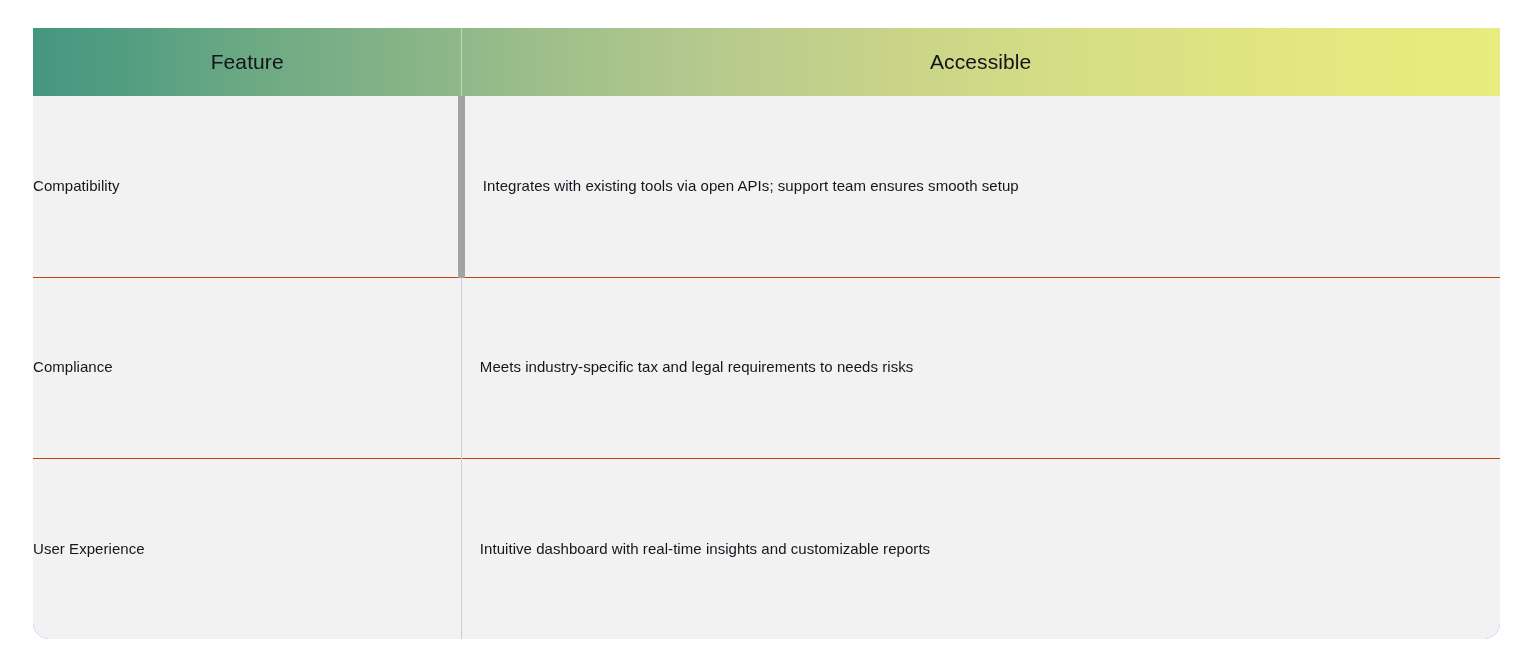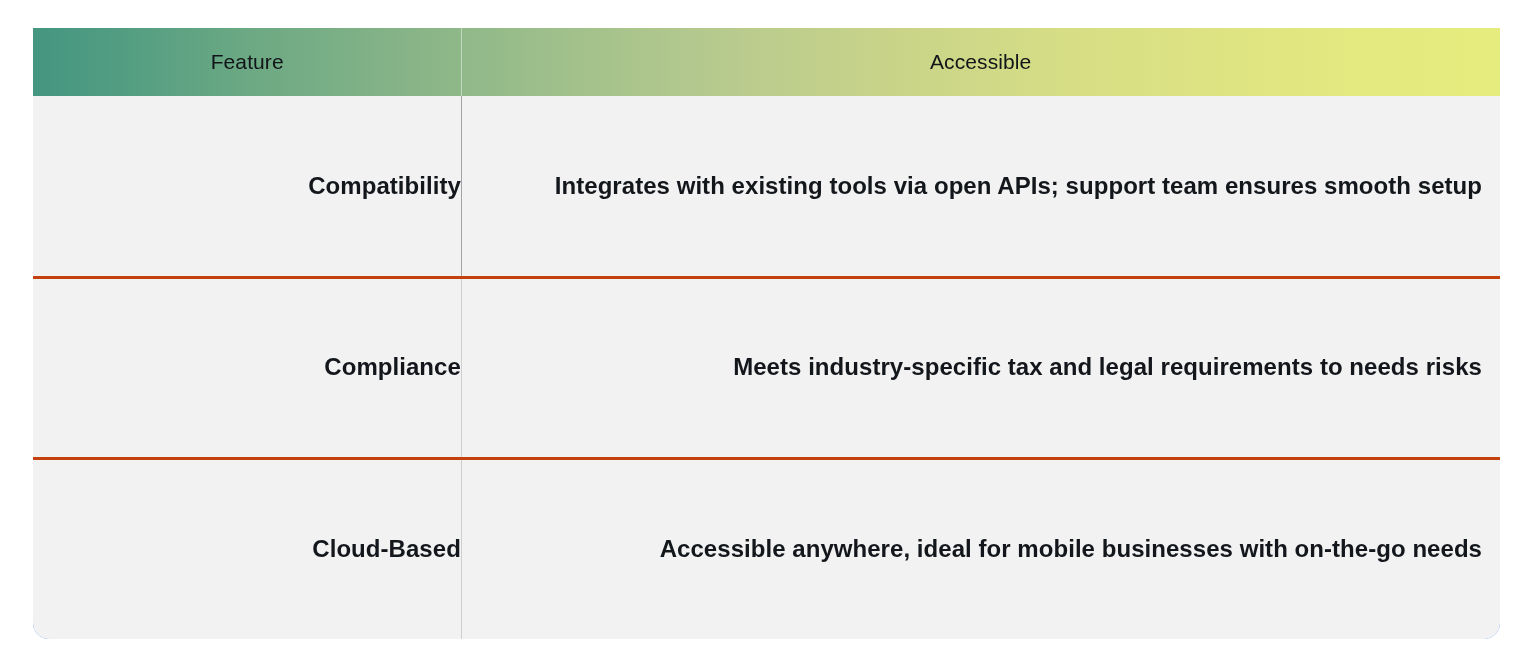--- a/index.html
+++ b/index.html
@@ -90,41 +90,41 @@
     background: rgba(255,255,255,0.45);
     z-index: 3;
   }
 
   
   tbody tr {
     height: 104px;
     background: #f2f2f2;
   }
   tbody tr + tr td {
-    border-top: 3px solid #c2410c;
+    border-top: 1px solid #c2410c;
   }
   tbody td {
     vertical-align: middle;
-    text-align: right;
-    font-size: 24px;
-    font-weight: 700;
+    text-align: left;
+    font-size: 15px;
+    font-weight: 400;
     color: #13171c;
     line-height: 1.35;
     letter-spacing: 0.05px;
   }
   tbody td.feature-cell {
     width: 29.2%;
   }
   tbody td.desc-cell {
     width: 70.8%;
     border-left: 1px solid #cfcfcf;
     padding: 0 18px;
   }
   tbody tr:first-child td.desc-cell {
-    border-left: 1px solid #a3a3a3;
+    border-left: 7px solid #a3a3a3;
   }
 </style>
 </head>
 <body>
 
 <div class="page">
   <div class="table-wrap">
     <div class="header-gradient"></div>
     <div class="header-divider"></div>
 
@@ -138,19 +138,19 @@
       <tbody>
         <tr>
           <td class="feature-cell">Compatibility</td>
           <td class="desc-cell">Integrates with existing tools via open APIs; support team ensures smooth setup</td>
         </tr>
         <tr>
           <td class="feature-cell">Compliance</td>
           <td class="desc-cell">Meets industry-specific tax and legal requirements to needs risks</td>
         </tr>
         <tr>
-          <td class="feature-cell">Cloud-Based</td>
-          <td class="desc-cell">Accessible anywhere, ideal for mobile businesses with on-the-go needs</td>
+          <td class="feature-cell">User Experience</td>
+          <td class="desc-cell">Intuitive dashboard with real-time insights and customizable reports</td>
         </tr>
       </tbody>
     </table>
   </div>
 </div>
 
 </body></html>

